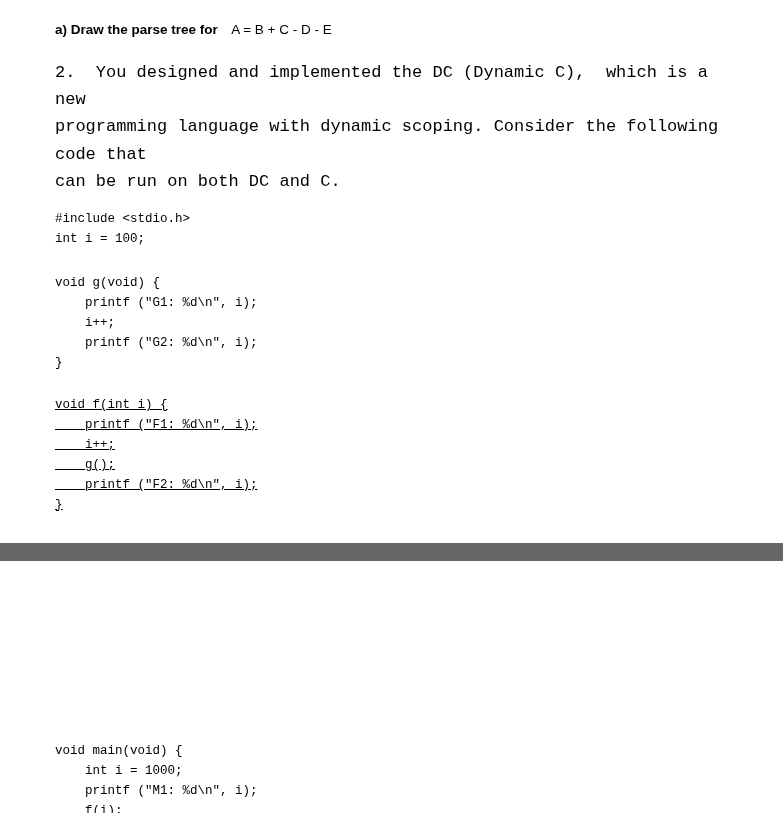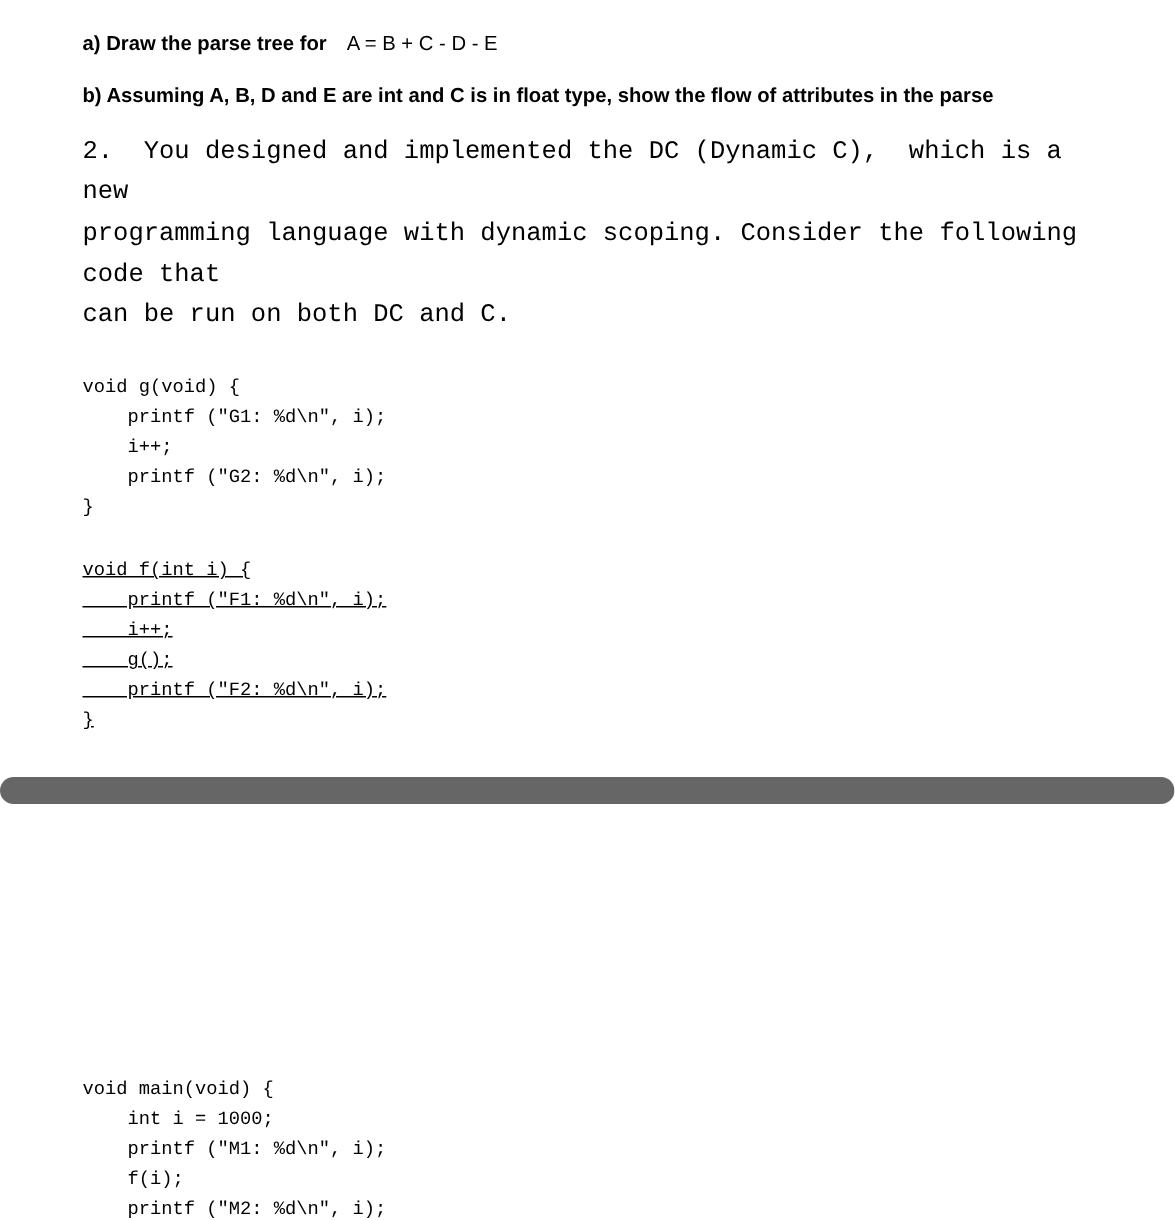--- a/index.html
+++ b/index.html
@@ -1,19 +1,18 @@
 <!DOCTYPE html>
 <html><head>
   <meta charset="utf-8">
   <style>
     * {
       margin: 0;
       padding: 0;
       box-sizing: border-box;
-      border-radius: 19px;
     }
 
     body {
       background: #ffffff;
       font-family: Arial, sans-serif;
       width: 783px;
       min-height: 813px;
     }
 
     .page-top {
@@ -78,27 +77,28 @@
 
 <div class="page-top">
 
   <div style="display:flex; align-items:baseline; margin-bottom:10px;">
     <span class="section-title">a) Draw the parse tree for</span>
     &nbsp;&nbsp;&nbsp;
     <span style="font-size:13.5px; font-weight:normal; font-family:Arial,sans-serif;">A = B + C - D - E</span>
   </div>
 
   <div style="margin-bottom:14px;">
-    <div class="section-b">b) Assuming A, B, D and E are int and C is in float type, show the flow of attributes in the parse</div>
   </div>
 
   <div class="question-2-text">2.  You designed and implemented the DC (Dynamic C),  which is a new
 programming language with dynamic scoping. Consider the following code that
 can be run on both DC and C.</div>
 
+  <div class="code-block"><span>#include &lt;stdio.h&gt;</span>
+<span>int i = 100;</span></div>
 
   <div class="code-block" style="margin-top:24px;">void g(void) {
     printf ("G1: %d\n", i);
     i++;
     printf ("G2: %d\n", i);
 }</div>
 
   <div class="code-block" style="margin-top:22px;text-decoration:underline;">void f(int i) {
     printf ("F1: %d\n", i);
     i++;

